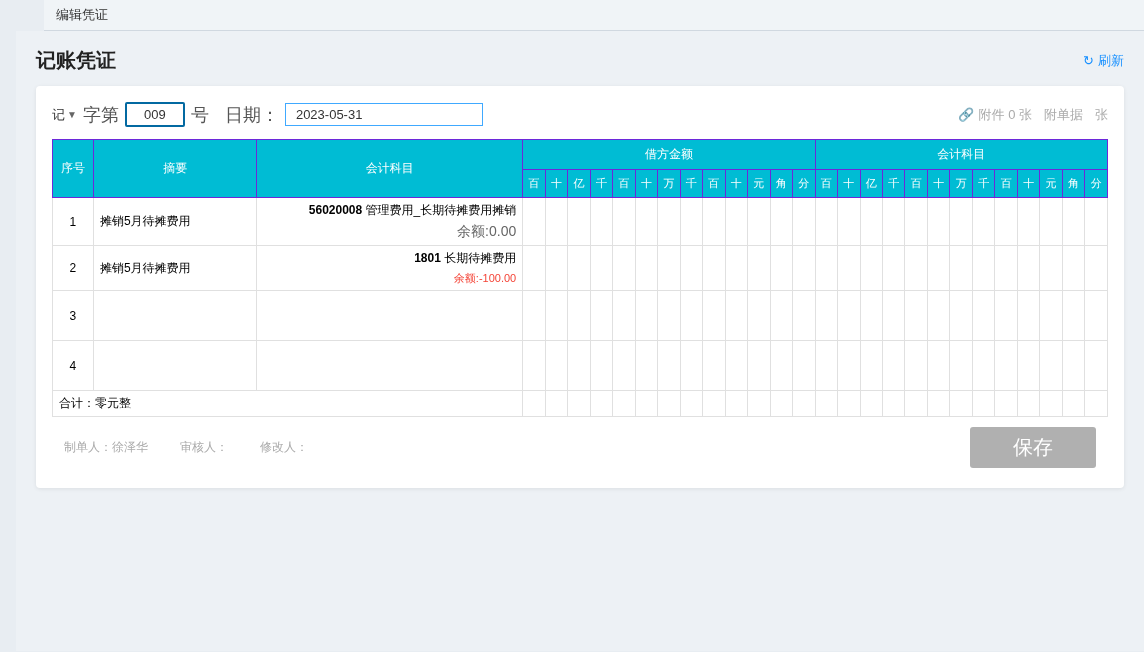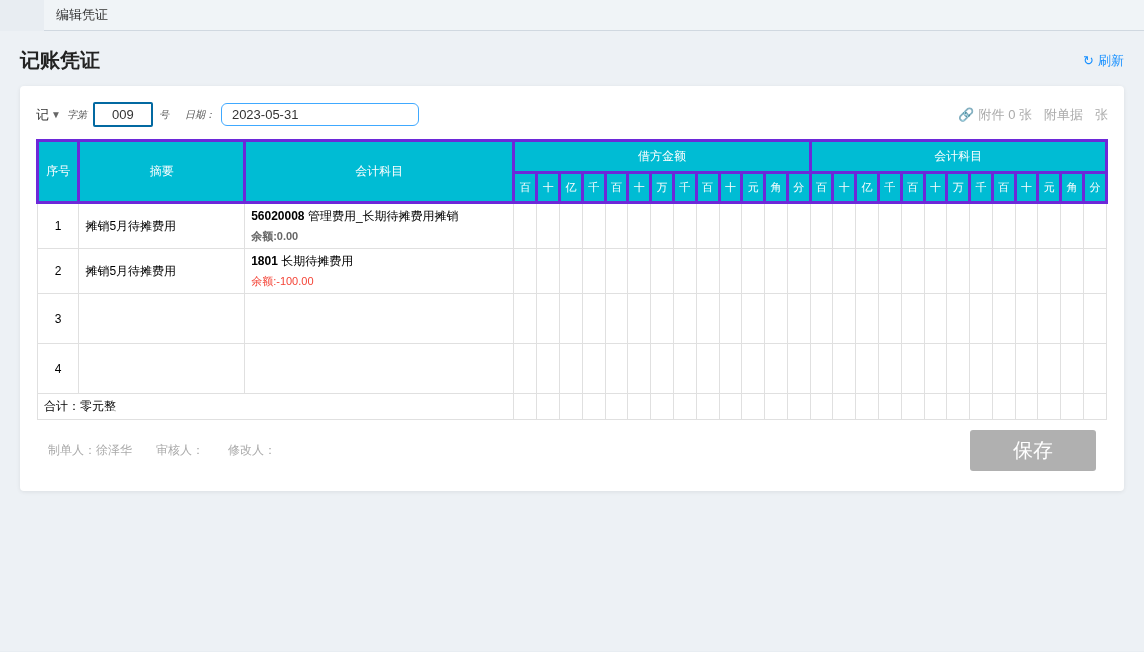--- a/index.html
+++ b/index.html
@@ -16,20 +16,21 @@
       border-bottom: 1px solid #d0d8e0;
       padding: 6px 12px;
       font-size: 13px;
       color: #333;
       margin-left: 44px;
     }
     .main-container {
       padding: 16px 20px;
       background: #edf1f5;
       height: calc(652px - 32px);
+      margin-left: 16px;
     }
     .page-header {
       display: flex;
       justify-content: space-between;
       align-items: center;
       margin-bottom: 12px;
     }
     .page-title {
       font-size: 20px;
       font-weight: bold;
@@ -57,22 +58,21 @@
       gap: 16px;
       margin-bottom: 12px;
     }
     .form-group {
       display: flex;
       align-items: center;
       gap: 6px;
     }
     .form-label {
       color: #555;
-      font-size: 10px;
-      font-style: italic;
+      font-size: 18px;
     }
     .type-select {
       display: flex;
       align-items: center;
       gap: 2px;
       cursor: pointer;
       color: #333;
     }
     .arrow-down {
       font-size: 10px;
@@ -82,21 +82,21 @@
       border: 2px solid #0369a1;
       border-radius: 2px;
       padding: 3px 8px;
       width: 60px;
       text-align: center;
       font-size: 13px;
       color: #333;
     }
     .date-input {
       border: 1px solid #40a9ff;
-      border-radius: 6px;
+      border-radius: 0;
       padding: 3px 10px;
       font-size: 13px;
       color: #333;
       background: #fff;
     }
     .attach-area {
       display: flex;
       align-items: center;
       gap: 12px;
       margin-left: auto;
@@ -122,57 +122,56 @@
     .voucher-table {
       width: 100%;
       border-collapse: collapse;
       font-size: 12px;
     }
     .voucher-table th {
       background: #00bcd4;
       color: #fff;
       text-align: center;
       padding: 6px 4px;
-      border: 3px solid #6d28d9;
+      border: 1px solid #6d28d9;
       font-weight: normal;
     }
     .voucher-table td {
       border: 1px solid #e0e0e0;
       padding: 4px 6px;
       vertical-align: top;
     }
     .col-seq { width: 40px; text-align: center; }
     .col-summary { width: 160px; }
-    .col-account { width: 260px; }
+    .col-account { width: 260px; text-align: right; }
     .row-data td {
       vertical-align: middle;
       min-height: 50px;
     }
     .balance-text {
-      font-size: 11px;
+      font-size: 14px;
       color: #666;
       margin-top: 4px;
-      font-weight: bold;
     }
     .balance-negative {
       font-size: 11px;
       color: #f44336;
       margin-top: 4px;
     }
     .footer-row {
       display: flex;
       align-items: center;
       justify-content: space-between;
       padding: 10px 12px 4px;
       color: #aaa;
       font-size: 12px;
     }
     .footer-info {
       display: flex;
-      gap: 24px;
+      gap: 32px;
     }
     .save-btn {
       background: #b0b0b0;
       color: #fff;
       border: none;
       border-radius: 3px;
       padding: 7px 43px;
       font-size: 20px;
       cursor: pointer;
     }

